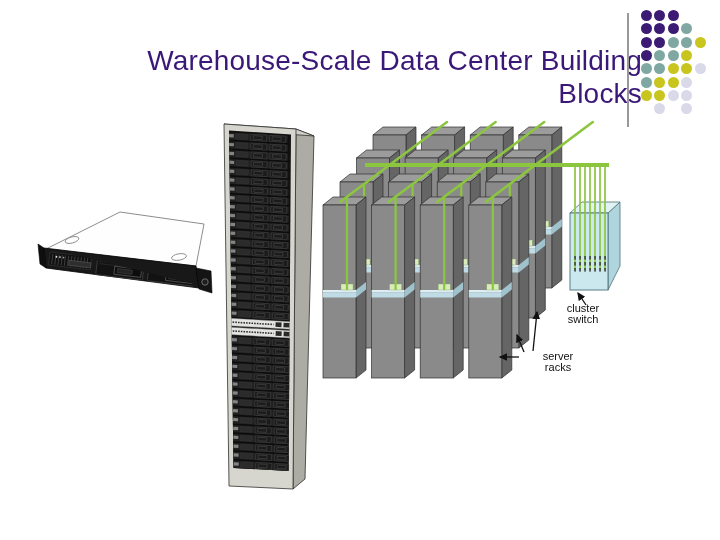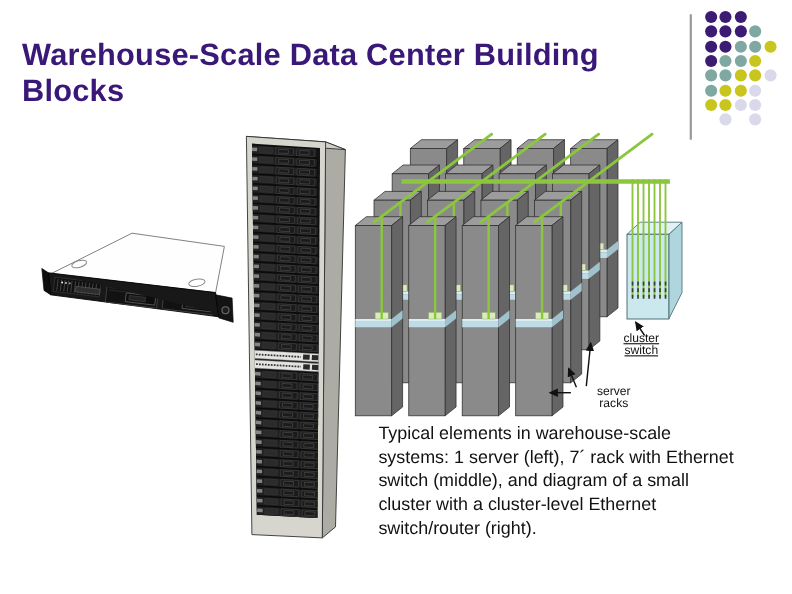--- a/index.html
+++ b/index.html
@@ -2,33 +2,33 @@
 <html><head>
 <meta charset="utf-8">
 <style>
   html,body{margin:0;padding:0;background:#888;}
   .slide{
     position:relative;width:720px;height:540px;background:#ffffff;
     overflow:hidden;font-family:"Liberation Sans",sans-serif;
     margin:0 auto;
   }
   .title{
-    position:absolute;left:20px;top:33px;width:622px;
-    text-align:left;font-weight:bold;font-size:28px;line-height:33px;
+    position:absolute;left:20px;top:44px;width:622px;
+    text-align:right;font-weight:normal;font-size:28px;line-height:33px;
     letter-spacing:.2px;
   }
   .title-rule{position:absolute;left:627px;top:13px;width:2px;height:114px;}
   .dots{position:absolute;left:0;top:0;width:720px;height:130px;}
   .dot{position:absolute;border-radius:50%;}
   .artwork{position:absolute;left:20px;top:110px;width:640px;height:390px;}
   .diagram-label{
     position:absolute;font-size:11px;line-height:10.5px;text-align:center;
     white-space:pre-line;color:#111;
   }
-  .lbl-cluster{left:556px;top:303px;width:54px;text-decoration:underline;}
+  .lbl-cluster{left:556px;top:303px;width:54px;}
   .lbl-racks{left:532px;top:351px;width:52px;}
   .caption{
     position:absolute;left:344px;top:384px;width:366px;
     font-size:16.3px;line-height:21.6px;z-index:5;
   }
 </style>
 </head>
 <body>
 
 <div class="slide">
@@ -676,21 +676,14 @@
         <line x1="524" y1="352" x2="517" y2="335" stroke="#111111" stroke-width="1.3" marker-end="url(#ah)"></line>
         <line x1="533" y1="351" x2="537" y2="312" stroke="#111111" stroke-width="1.3" marker-end="url(#ah)"></line>
       </g>
   </svg>
 
   <div class="diagram-label lbl-cluster">cluster
 switch</div>
   <div class="diagram-label lbl-racks">server
 racks</div>
 
-  <div class="caption" style="color: rgb(18, 18, 18);">
-    <div>Typical elements in warehouse-scale</div>
-    <div>systems: 1 server (left), 7´ rack with Ethernet</div>
-    <div>switch (middle), and diagram of a small</div>
-    <div>cluster with a cluster-level Ethernet</div>
-    <div>switch/router (right).</div>
-  </div>
 
 </div>
 
 </body></html>

